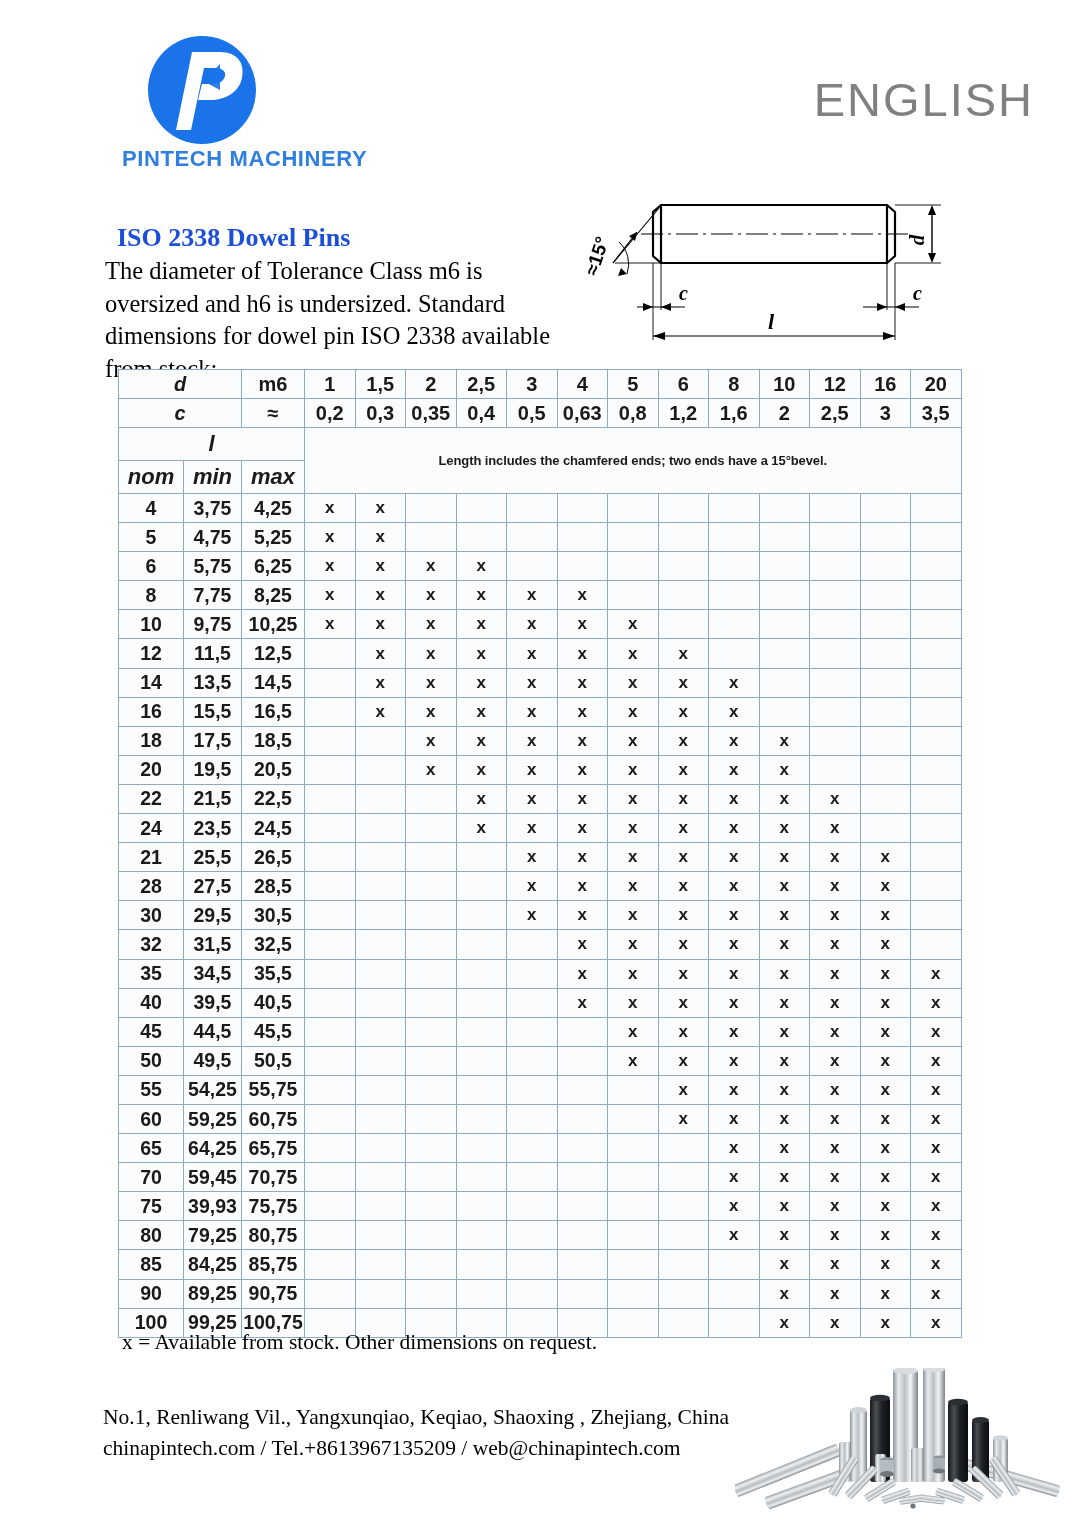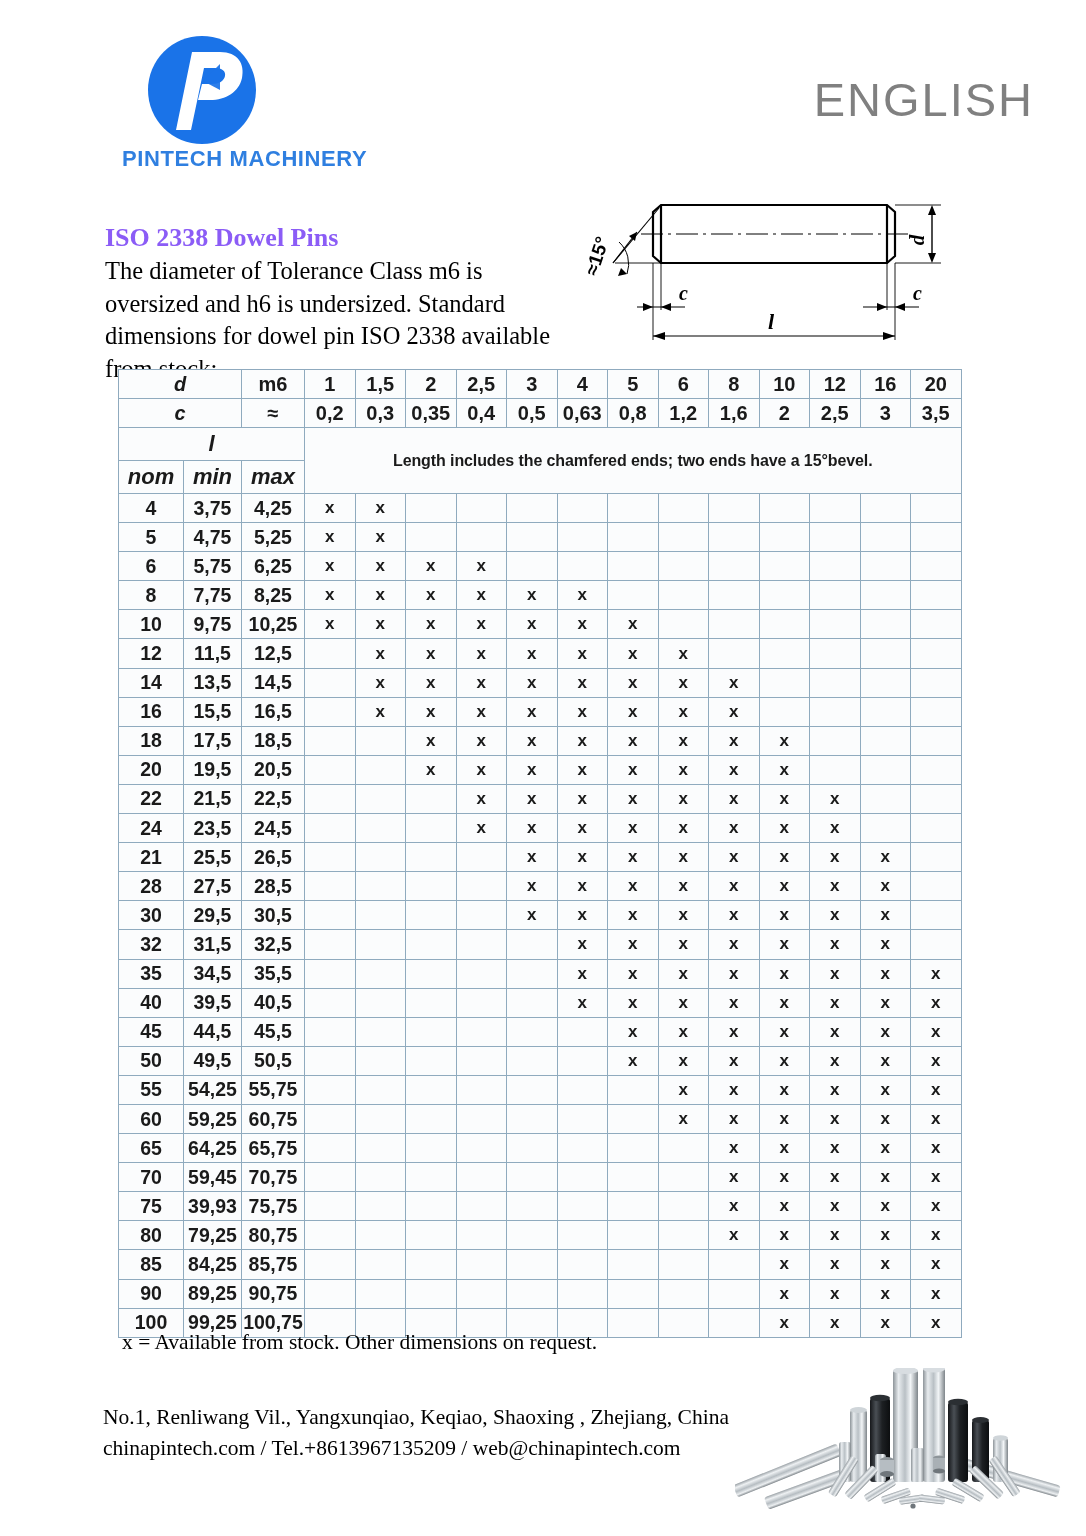--- a/index.html
+++ b/index.html
@@ -30,22 +30,22 @@
   #lang-label {
     position: absolute; right: 52px; top: 72px;
     font-family: "Liberation Sans", sans-serif;
     font-size: 47px; font-weight: normal; letter-spacing: 2px;
     color: #808080;
   }
 
   
   #title-block { position: absolute; left: 105px; top: 222px; width: 470px; }
   #doc-title {
-    font-size: 26px; font-weight: bold; color: #8b5cf6;
-    margin: 0 0 2px 0; line-height: 1.2;
+    font-size: 26px; font-weight: bold; color: #1d4ed8;
+    margin: 0 0 2px 12px; line-height: 1.2;
   }
   #doc-intro {
     font-size: 24.5px; color: #000; line-height: 1.33;
     margin: 0;
   }
 
   
   #drawing { position: absolute; left: 575px; top: 190px; width: 400px; height: 170px; }
   #drawing svg { display: block; }
 
@@ -81,21 +81,21 @@
   td.lbl-tol {
     font-size: 16px; font-weight: bold;
     text-align: right; padding-right: 24px;
   }
   td.lbl-tol.approx { font-size: 20px; font-style: normal; }
 
   tr.hdr-l td.l-span {
     height: 33px; font-style: italic; font-size: 22px; font-weight: bold;
   }
   td.note-cell {
-    font-size: 16px; font-weight: bold; font-style: normal;
+    font-size: 13px; font-weight: bold; font-style: normal;
     letter-spacing: -0.1px;
   }
   tr.hdr-mm td { height: 33px; font-size: 22px; font-style: italic; }
 
   tr.drow td { height: 29.1px; font-size: 19.5px; font-weight: bold; }
   tr.drow td.mark { font-size: 17px; font-weight: bold; }
 
   
   #footnote {
     position: absolute; left: 122px; top: 1330px;

